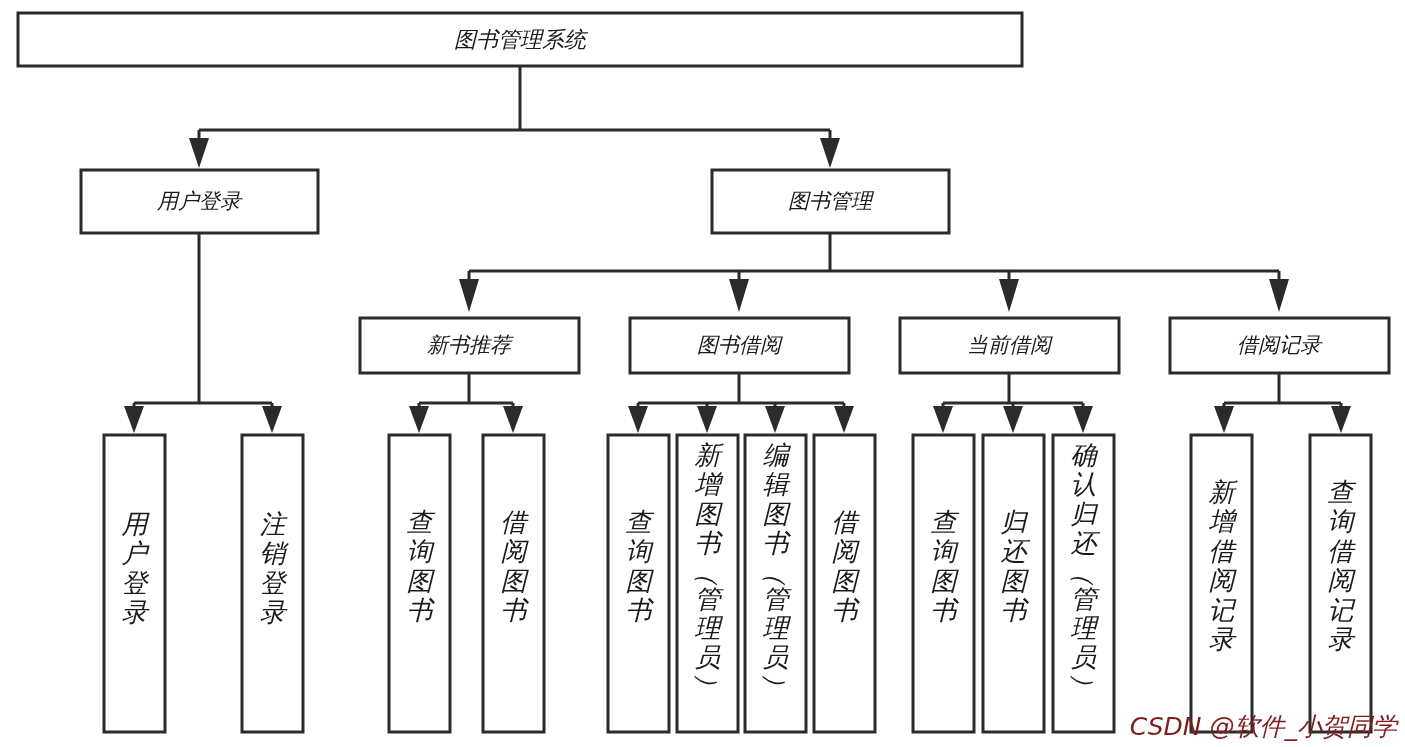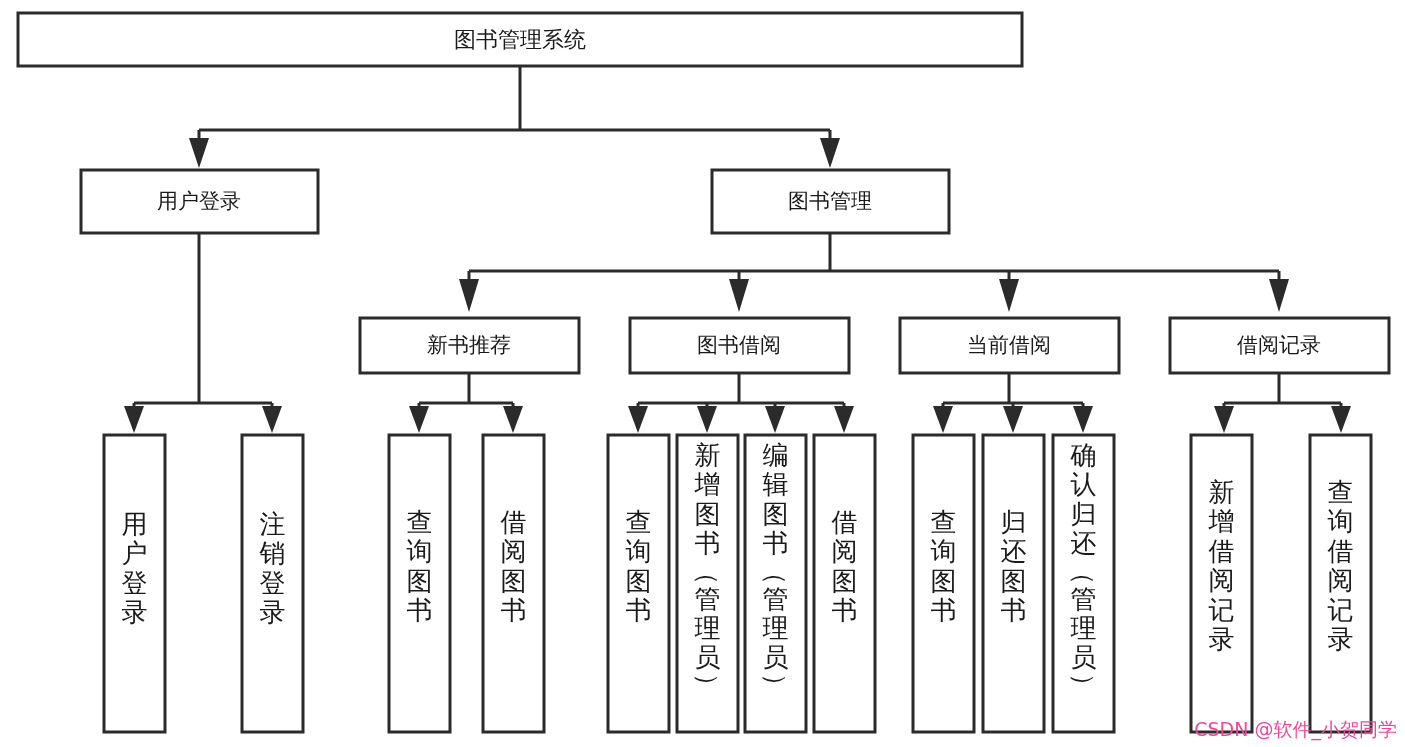--- a/index.html
+++ b/index.html
@@ -1,21 +1,21 @@
 <!DOCTYPE html>
 <html><head>
 <meta charset="utf-8">
 <style>
   html,body{margin:0;padding:0;background:#ffffff;}
   body{
     width:1405px;height:747px;
     font-family:"DejaVu Sans","Liberation Sans",sans-serif;
     overflow:hidden;
   }
-  #diagram-root{position:relative;width:1405px;height:747px;background:#fff;}
+  #diagram-root{position:relative;width:1405px;height:747px;background:#fff;font-style:italic;}
   svg.canvas{position:absolute;left:0;top:0;width:1405px;height:747px;}
   .node-rect{fill:#ffffff;stroke:#2b2b2b;stroke-width:3;}
   .link{stroke:#2b2b2b;stroke-width:3;fill:none;}
   .arrow-head{fill:#2b2b2b;stroke:none;}
   .node-label-h{
     font-size:21px;fill:#1a1a1a;
     font-family:"DejaVu Sans","Liberation Sans",sans-serif;
     text-anchor:middle;dominant-baseline:middle;
   }
   .node-label-title{
@@ -34,22 +34,22 @@
     line-height:1.13;
     color:#1a1a1a;
     letter-spacing:0;
     white-space:pre;
     pointer-events:none;
   }
   .vlabel span{display:block;}
   .watermark{
     position:absolute;
     right:8px;bottom:4px;
-    font-size:19px;
-    color:#ec4899;
+    font-size:25px;
+    color:#7f1d1d;
     font-family:"DejaVu Sans","Liberation Sans",sans-serif;
     white-space:nowrap;
   }
 </style>
 </head>
 <body>
 
 <div id="diagram-root">
 
   <svg class="canvas" viewBox="0 0 1405 747">

